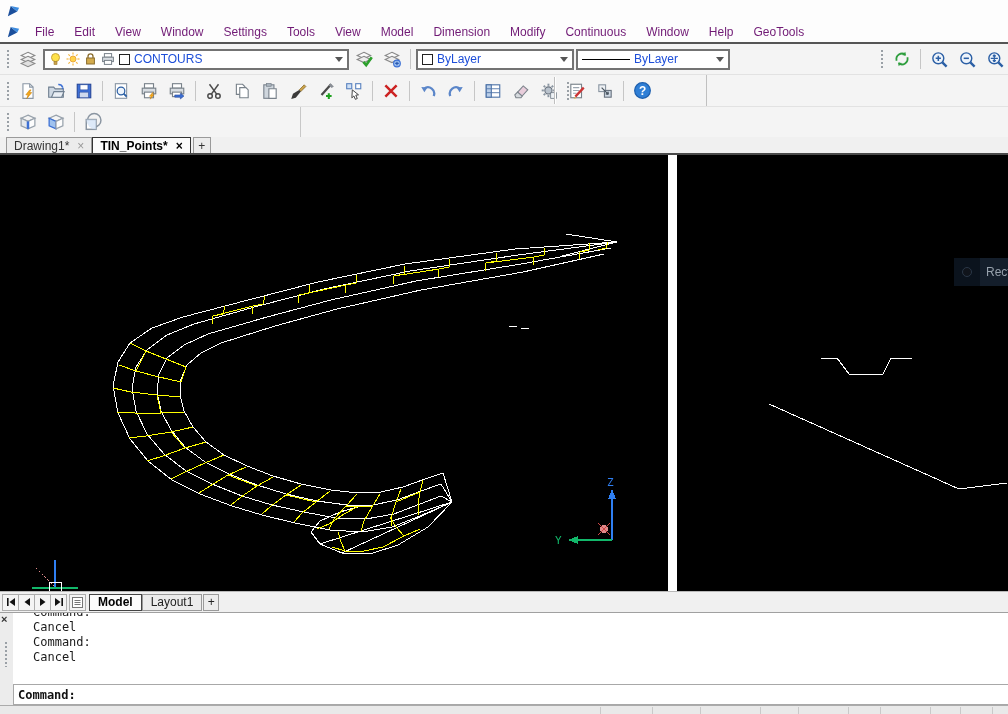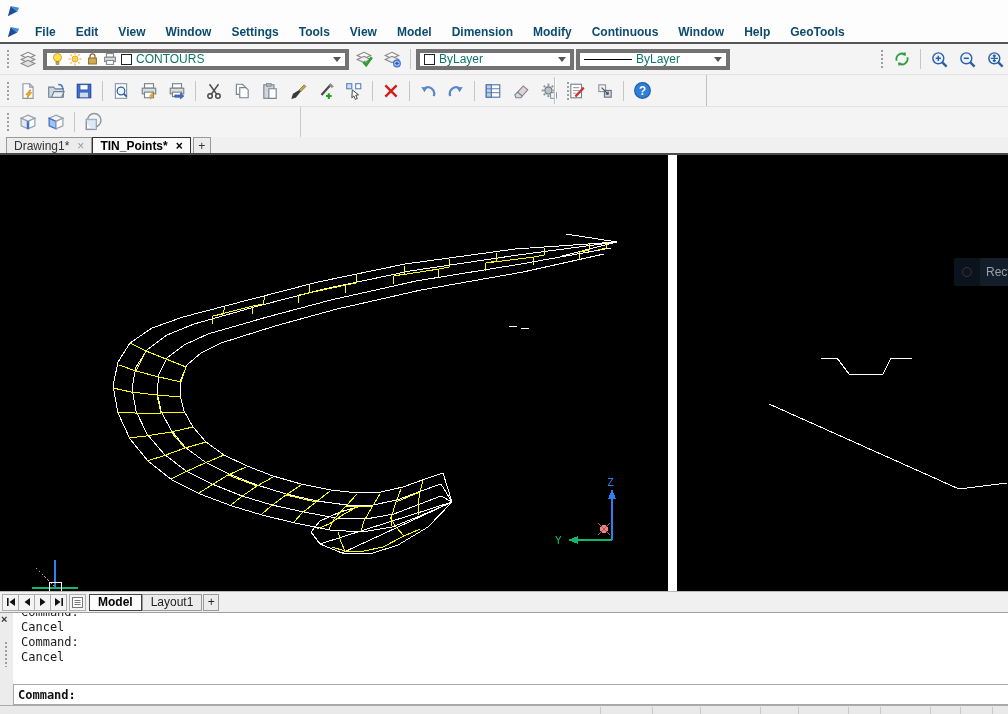--- a/index.html
+++ b/index.html
@@ -6,34 +6,34 @@
   html,body { width:1008px; height:714px; }
   body { font-family:"Liberation Sans", sans-serif; font-size:12px; color:#222; background:#f0f0f0; overflow:hidden; }
   .window { position:relative; width:1008px; height:714px; background:#f0f0f0; display:flex; flex-direction:column; }
 
   
   .titlebar { height:22px; background:#fdfdfd; display:flex; align-items:center; padding-left:6px; gap:6px; flex:none; }
   .title-text { color:#5f1d1d; font-weight:600; font-size:12.5px; }
 
   
   .menubar { height:22px; background:#fdfdfd; display:flex; align-items:center; padding-left:6px; border-bottom:2px solid #555; flex:none; }
-  .menu-item { padding:2px 10px; color:#0c4a6e; cursor:default;font-weight:bold; }
+  .menu-item { padding:2px 10px; color:#701a75; cursor:default; }
 
   
   .tbrow { display:flex; align-items:center; background:#f4f4f4; flex:none; position:relative; overflow:hidden; }
   .tbrow1 { height:30px; padding:0 0 0 2px; gap:2px; }
   .tbrow2 { height:32px; padding:0 0 0 2px; gap:2px; border-top:1px solid #e2e2e2; }
   .tbrow3 { height:31px; padding:0 0 0 2px; gap:2px; border-top:1px solid #e2e2e2; }
   .grip { width:5px; height:22px; margin:0 3px;
           background-image:radial-gradient(circle,#9aa0a6 1px,transparent 1.2px);
           background-size:4px 4px; background-position:1px 1px; flex:none; }
   .sep { width:1px; height:20px; background:#c6c6c6; margin:0 3px; flex:none; }
   .tbtn { width:26px; height:24px; display:flex; align-items:center; justify-content:center; flex:none; }
-  .combo { display:flex; align-items:center; height:21px; background:#fff; border:4px solid #737373;
-           padding:0 4px; gap:4px; font-size:12px; color:#0f766e; flex:none; }
+  .combo { display:flex; align-items:center; height:21px; background:#fff; border:2px solid #737373;
+           padding:0 4px; gap:4px; font-size:12px; color:#1d4ed8; flex:none; }
   .combo .chev { margin-left:auto; width:0; height:0; border-left:4px solid transparent; border-right:4px solid transparent; border-top:5px solid #555; }
   .swatch { width:11px; height:11px; background:#fff; border:1px solid #222; flex:none; }
   .ltline { height:1px; background:#000; flex:none; }
 
   
   .doctabs { height:18px; background:#f0f0f0; display:flex; align-items:flex-end; padding-left:6px; border-bottom:2px solid #4a4a4a; flex:none;text-align:center; }
   .dtab { display:flex; align-items:center; gap:8px; height:16px; padding:0 7px; border:1px solid #9a9a9a; border-bottom:none; background:#ececec; color:#333; }
   .dtab.active { background:#fbfbfb; border:1px solid #333; border-bottom:none; font-weight:bold; color:#000; }
   .dtab-close { font-size:12px; line-height:10px; color:#9a9a9a; }
   .dtab.active .dtab-close { color:#000; font-weight:bold; }
@@ -56,21 +56,21 @@
   .ltab { height:17px; padding:0 8px; border:1px solid #9a9a9a; background:#ececec; display:flex; align-items:center; color:#222; }
   .ltab.active { background:#fcfcfc; border-color:#444; font-weight:bold; color:#000; }
   .ltab-add { width:16px; height:17px; border:1px solid #9a9a9a; background:#ececec; display:flex; align-items:center; justify-content:center; margin-left:1px; }
 
   
   .cmdpanel { height:93px; background:#f0f0f0; border-top:1px solid #a0a0a0; position:relative; flex:none; font-family:"DejaVu Sans Mono", monospace; }
   .cmd-gutter { position:absolute; left:0; top:0; width:13px; height:100%; background:#ececec; }
   .cmd-close { position:absolute; left:1px; top:0px; font-size:11px; font-weight:bold; color:#333; font-family:"Liberation Sans", sans-serif; }
   .cmd-grip { position:absolute; left:4px; top:28px; width:4px; height:26px;
               background-image:radial-gradient(circle,#9aa0a6 1px,transparent 1.2px); background-size:4px 4px; }
-  .cmd-history { position:absolute; left:13px; top:0; right:0; height:72px; background:#fff; overflow:hidden; padding-left:8px; }
+  .cmd-history { position:absolute; left:13px; top:0; right:0; height:72px; background:#fff; overflow:hidden; padding-left:20px; }
   .cmd-history .line { height:15px; line-height:15px; font-size:12px; color:#1a1a1a; white-space:pre; }
   .cmd-history .line:first-child { margin-top:-8px; }
   .cmd-prompt { position:absolute; left:13px; right:0; bottom:0; height:21px; background:#fff; border:1px solid #a8a8a8; border-right:none;
                 display:flex; align-items:center; padding-left:4px; font-weight:bold; font-size:12px; color:#111; }
 
   
   .statusbar { height:9px; background:#e9e9e9; border-top:1px solid #ababab; position:relative; flex:none; }
   .status-div { position:absolute; top:1px; bottom:0; width:1px; background:#c9c9c9; }
 
   svg { display:block; }

